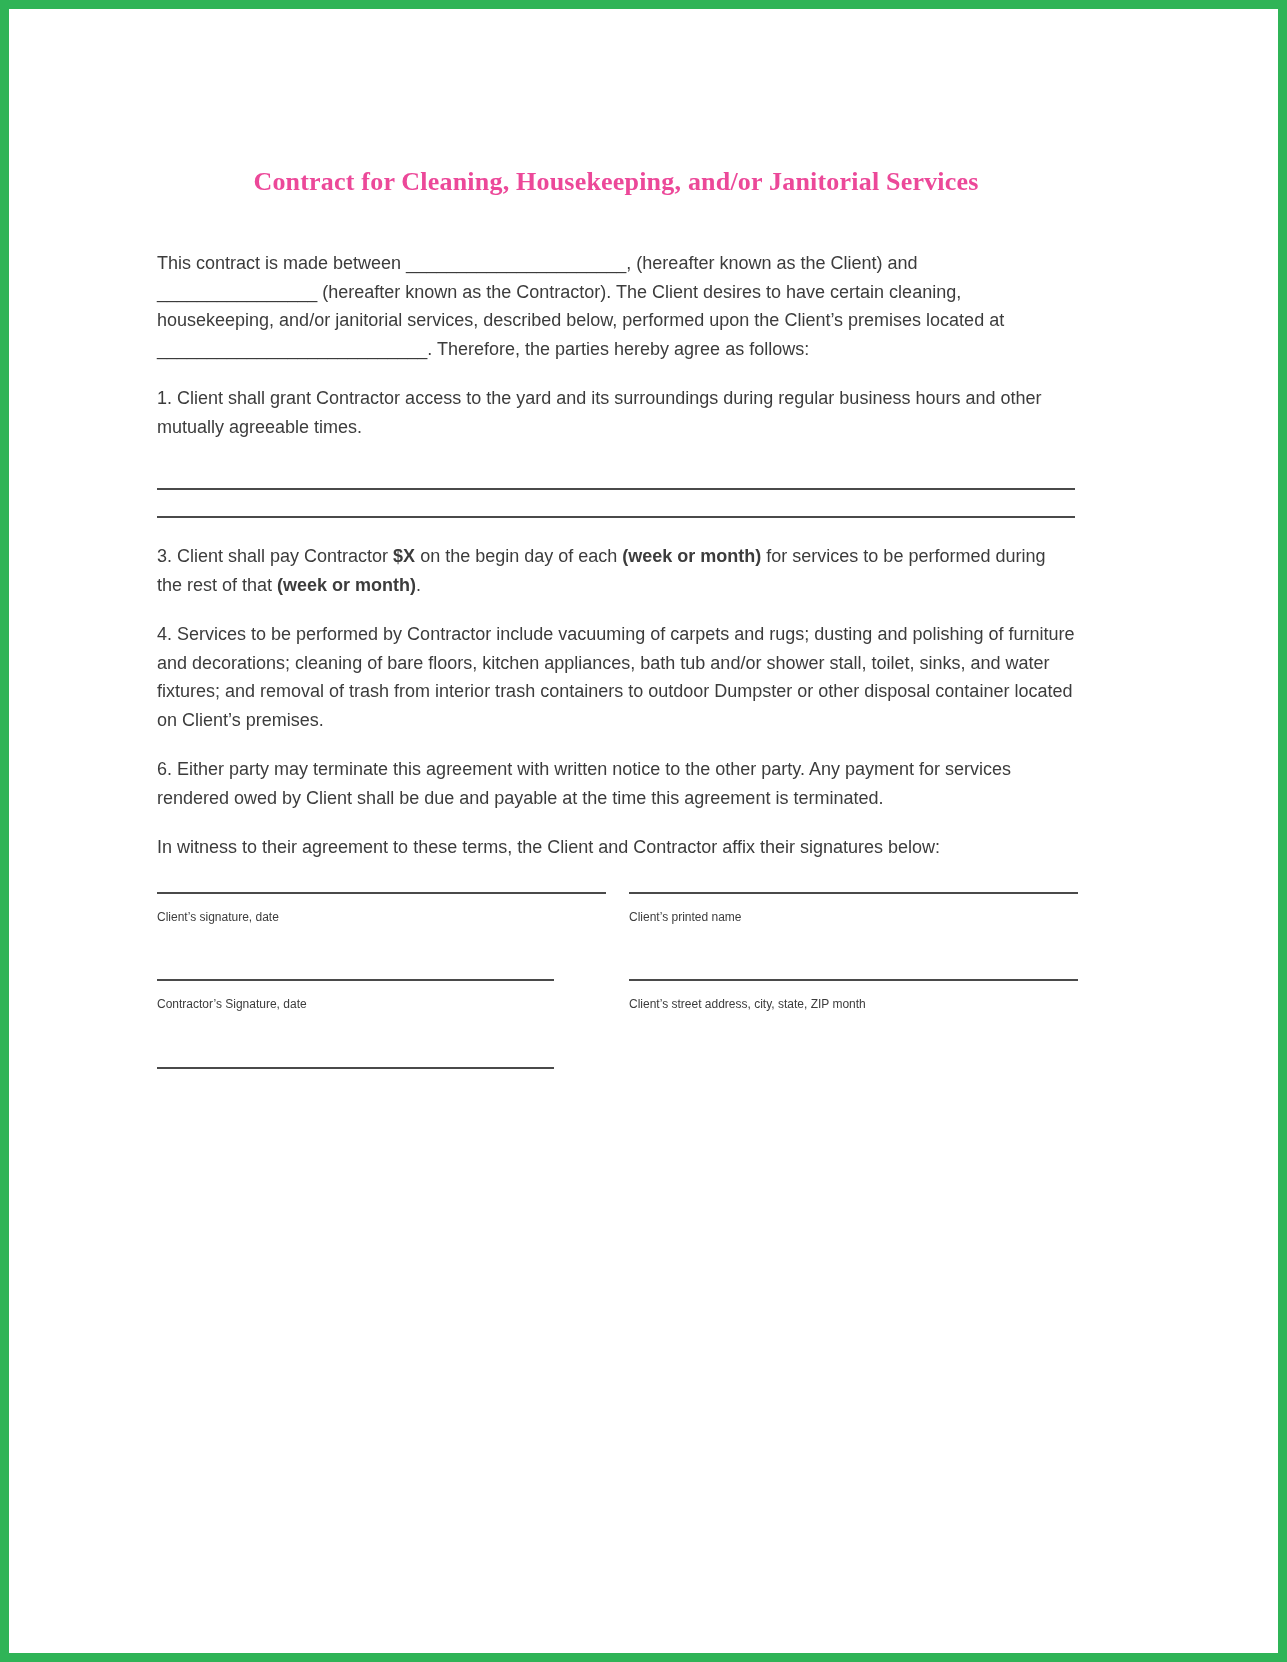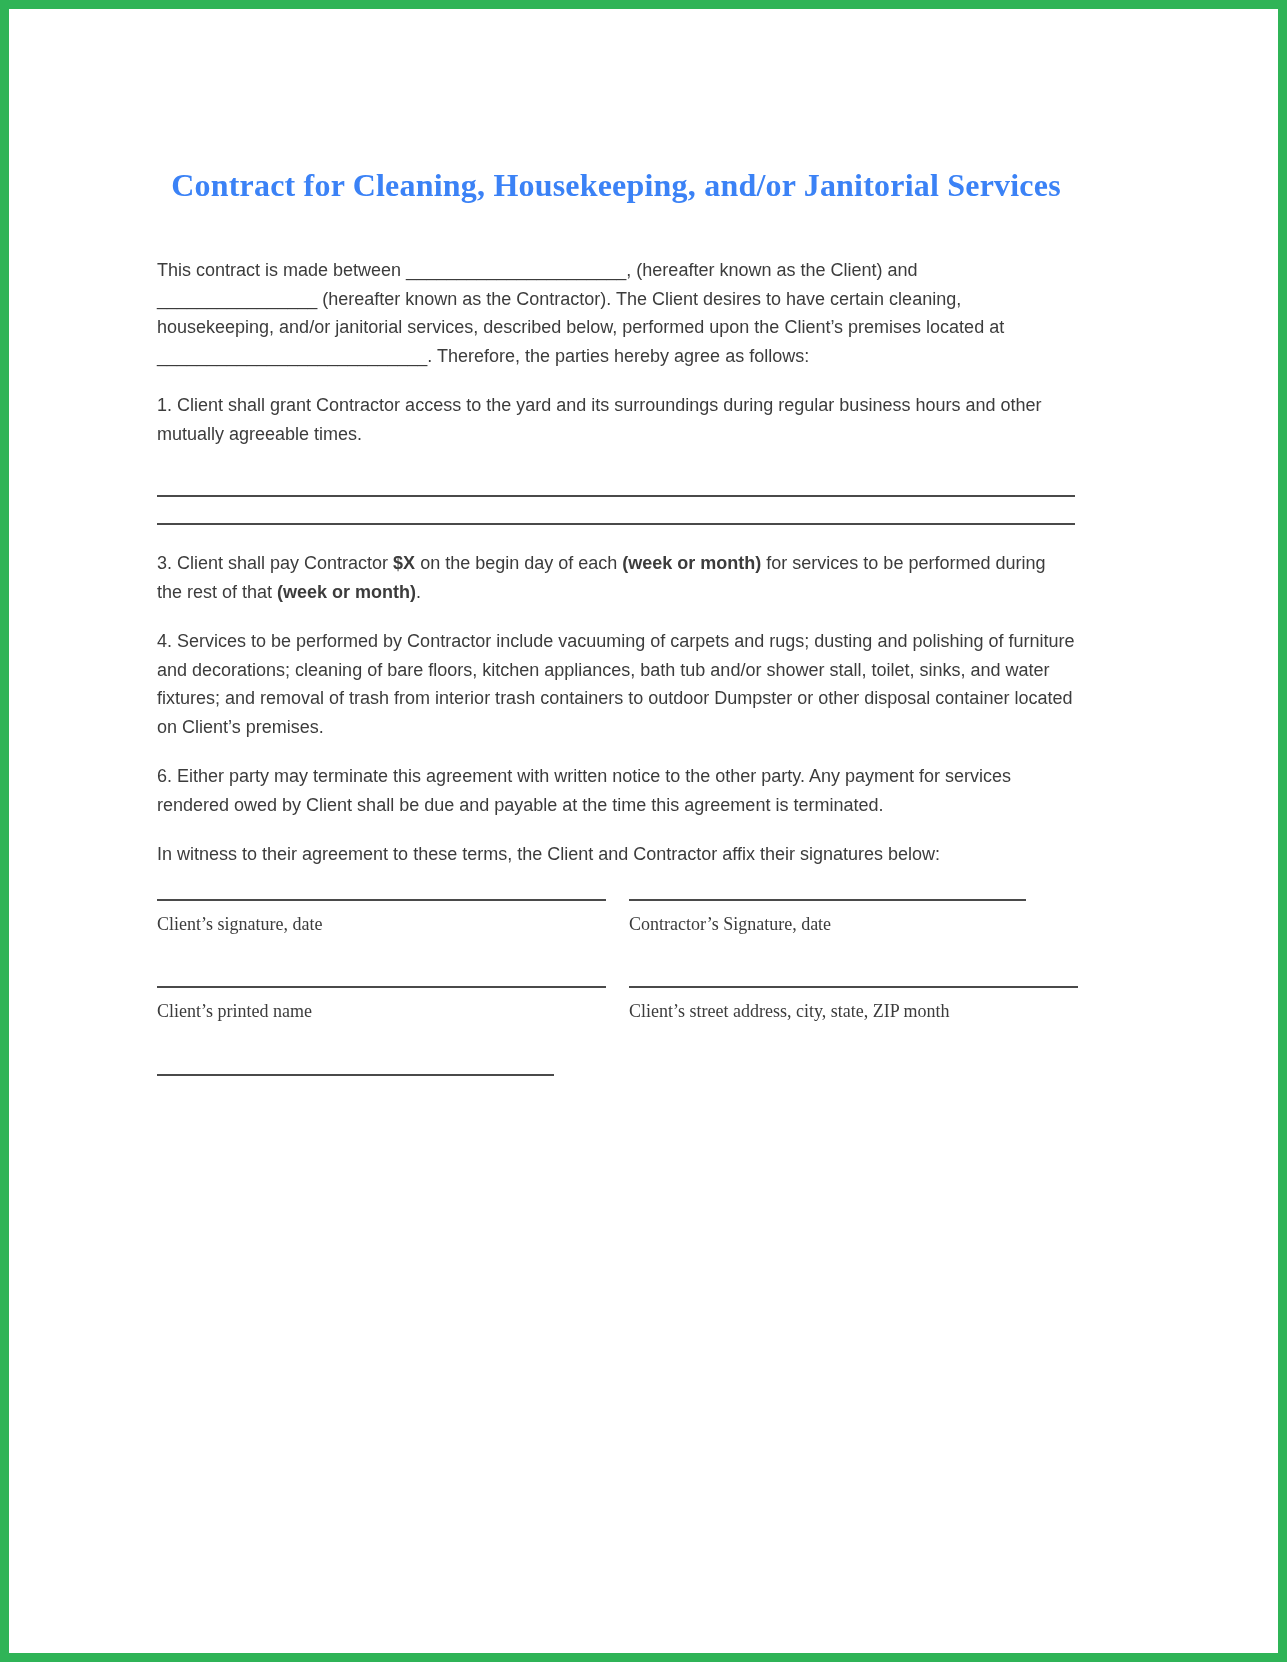--- a/index.html
+++ b/index.html
@@ -19,23 +19,23 @@
     position: absolute;
     left: 148px;
     top: 0;
     width: 918px;
   }
   .title {
     margin-top: 158px;
     text-align: center;
     font-family: "Liberation Serif", serif;
     font-weight: bold;
-    font-size: 32px;
+    font-size: 26px;
     letter-spacing: 0.2px;
-    color: #3b82f6;
+    color: #ec4899;
   }
   .body-text {
     margin-top: 52px;
     font-size: 18px;
     line-height: 28.5px;
   }
   p.para { margin: 0 0 21px 0; }
   p.para.tight { margin-bottom: 10px; }
   .b { font-weight: bold; }
   .write-lines { margin: 4px 0 24px 0; }
@@ -49,21 +49,21 @@
     margin-top: 30px;
   }
   .sig-block { margin-bottom: 48px; }
   .sig-line {
     height: 0;
     border-bottom: 2px solid #4a4a4a;
     margin-bottom: 9px;
   }
   .line-left { width: 449px; }
   .line-right { width: 397px; }
-  .sig-label { font-size: 18px; line-height: 28.5px; font-family: Liberation Serif, serif; }
+  .sig-label { font-size: 12px; line-height: 28.5px; }
 </style>
 </head>
 <body>
 
 <div class="page" style="border-color: rgb(47, 180, 87); color: rgb(60, 60, 60);">
   <div class="content">
 
     <h1 class="title">Contract for Cleaning, Housekeeping, and/or Janitorial Services</h1>
 
     <div class="body-text">
@@ -88,27 +88,27 @@
       <p class="para">In witness to their agreement to these terms, the Client and Contractor affix their signatures below:</p>
 
       <div class="sig-grid">
 
         <div class="sig-block">
           <div class="sig-line line-left"></div>
           <div class="sig-label">Client’s signature, date</div>
         </div>
 
         <div class="sig-block">
-          <div class="sig-line line-right"></div>
-          <div class="sig-label">Contractor’s Signature, date</div>
+          <div class="sig-line line-left"></div>
+          <div class="sig-label">Client’s printed name</div>
         </div>
 
         <div class="sig-block">
-          <div class="sig-line line-left"></div>
-          <div class="sig-label">Client’s printed name</div>
+          <div class="sig-line line-right"></div>
+          <div class="sig-label">Contractor’s Signature, date</div>
         </div>
 
 
         <div class="sig-block">
           <div class="sig-line line-left"></div>
           <div class="sig-label">Client’s street address, city, state, ZIP month</div>
         </div>
 
         <div class="sig-block">
           <div class="sig-line line-right"></div>

